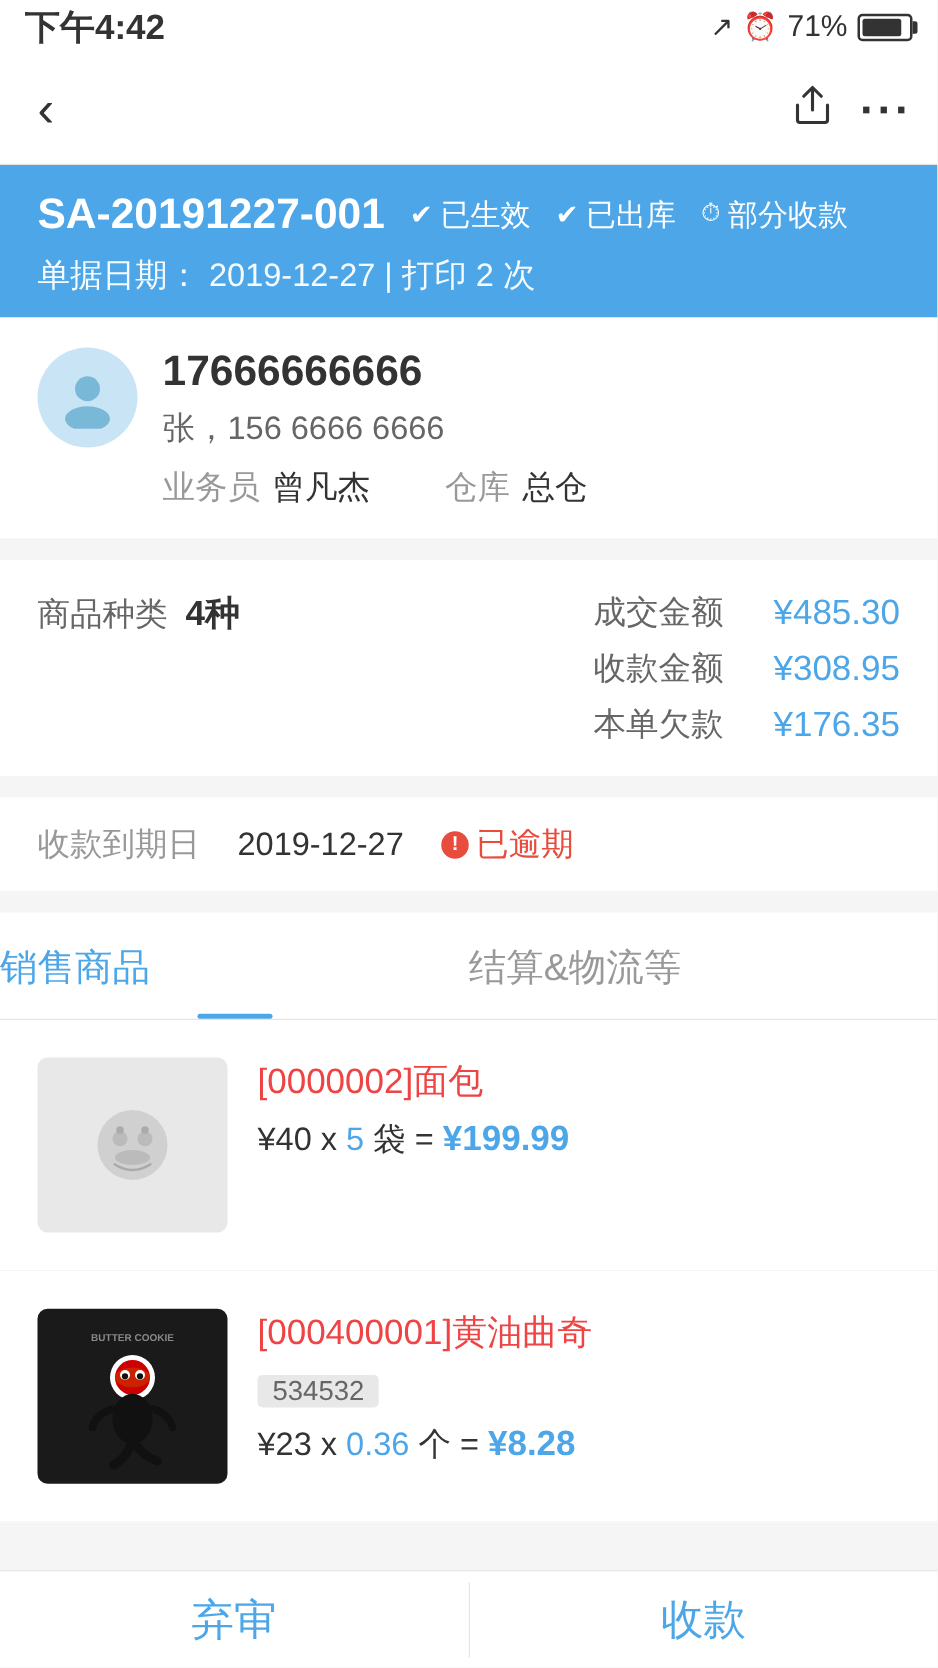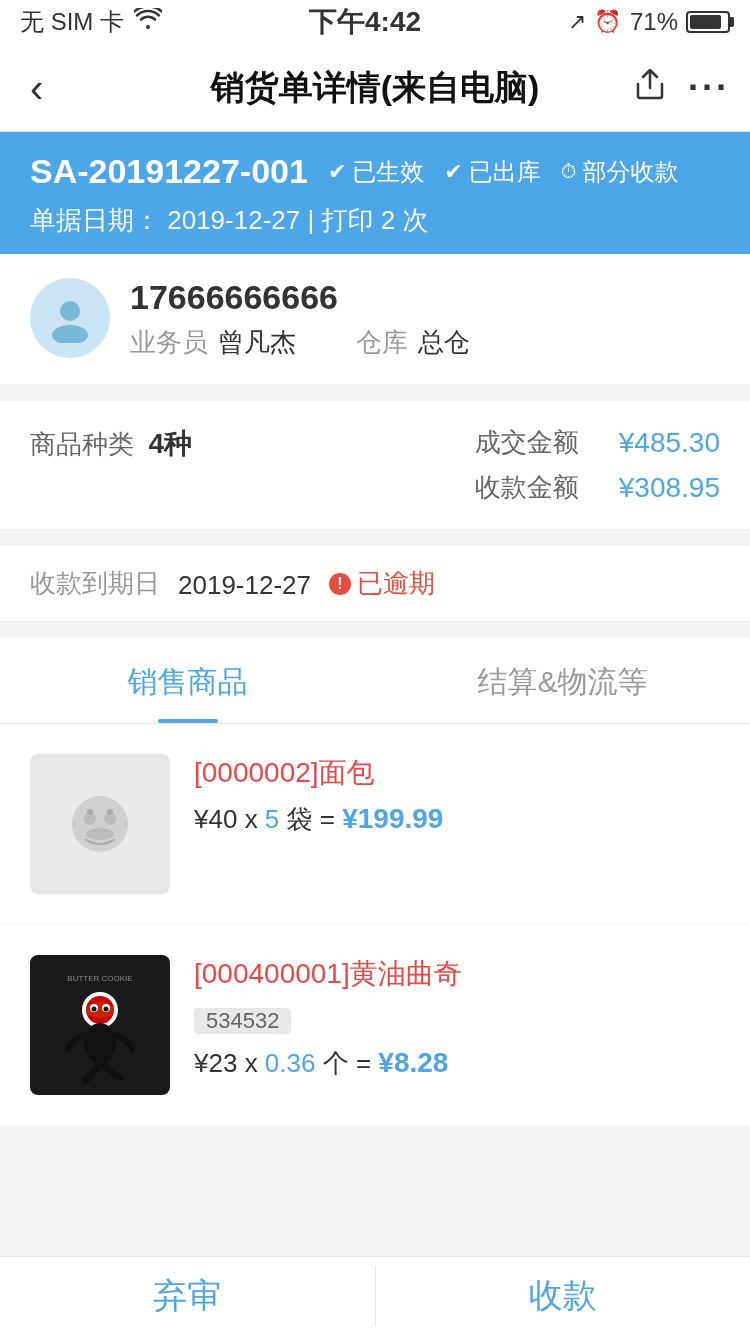--- a/index.html
+++ b/index.html
@@ -185,22 +185,22 @@
     .stat-row:last-child { margin-bottom: 0; }
     .stat-label { font-size: 26px; color: #666; }
     .stat-value { font-size: 28px; color: #4da6e8; font-weight: 500; }
 
     
     .overdue-section {
       background: #fff;
       margin-top: 16px;
       padding: 20px 30px;
       display: flex;
-      align-items: flex-end;
-      gap: 18px;
+      align-items: center;
+      gap: 30px;
       font-size: 26px;
       color: #666;
       border-bottom: 1px solid #f0f0f0;
     }
     .overdue-label { color: #999; }
     .overdue-date { color: #333; }
     .overdue-badge {
       display: flex;
       align-items: center;
       gap: 6px;
@@ -221,21 +221,21 @@
 
     
     .tabs-section {
       background: #fff;
       margin-top: 16px;
       display: flex;
       border-bottom: 1px solid #e5e5e5;
     }
     .tab {
       flex: 1;
-      text-align: center;
+      text-align: left;
       padding: 24px 0 20px;
       font-size: 30px;
       cursor: pointer;
       position: relative;
       color: #999;
     }
     .tab.active {
       color: #4da6e8;
     }
     .tab.active::after {
@@ -257,29 +257,30 @@
     }
     .product-item {
       display: flex;
       align-items: flex-start;
       padding: 30px;
       border-bottom: 1px solid #f5f5f5;
       gap: 24px;
       background: #fff;
     }
     .product-img {
-      width: 140px;
+      width: 152px;
       height: 140px;
       border-radius: 8px;
       background: #f0f0f0;
       flex-shrink: 0;
       display: flex;
       align-items: center;
       justify-content: center;
       overflow: hidden;
+      font-weight: bold;
     }
     .product-img.light { background: #e8e8e8; }
     .product-img.dark { background: #1a1a1a; }
     .product-details { flex: 1; }
     .product-name {
       font-size: 28px;
       font-weight: 500;
       color: #ef4444;
       margin-bottom: 10px;
     }
@@ -323,45 +324,33 @@
     .bottom-divider {
       width: 1px;
       height: 60px;
       background: #e5e5e5;
     }
   </style>
 </head>
 <body>
 
 <div class="status-bar">
-  <div class="status-left">
-    <span>无 SIM 卡</span>
-    <span class="wifi-icon">
-      <svg width="28" height="22" viewBox="0 0 28 22" fill="none">
-        <path d="M14 17a2 2 0 1 1 0 4 2 2 0 0 1 0-4z" fill="#333"></path>
-        <path d="M7 11.5a10 10 0 0 1 14 0" stroke="#333" stroke-width="2.5" stroke-linecap="round" fill="none"></path>
-        <path d="M3 7.5a16 16 0 0 1 22 0" stroke="#333" stroke-width="2.5" stroke-linecap="round" fill="none"></path>
-        <path d="M0 3.5a22 22 0 0 1 28 0" stroke="#333" stroke-width="2.5" stroke-linecap="round" fill="none"></path>
-      </svg>
-    </span>
-  </div>
   <div style="font-size:28px;font-weight:600;">下午4:42</div>
   <div class="status-right">
     <span style="font-size:22px;">↗</span>
     <span style="font-size:22px;">⏰</span>
     <span>71%</span>
     <div class="battery-bar">
       <div class="battery-fill"></div>
     </div>
   </div>
 </div>
 
 <div class="nav-bar">
   <div class="nav-back">‹</div>
-  <div class="nav-title">销货单详情(来自电脑)</div>
   <div class="nav-right">
     <span class="nav-icon">
       <svg width="36" height="36" viewBox="0 0 36 36" fill="none">
         <path d="M6 18v12a2 2 0 0 0 2 2h20a2 2 0 0 0 2-2V18" stroke="#333" stroke-width="2.5" stroke-linecap="round" fill="none"></path>
         <path d="M18 4v18M11 11l7-7 7 7" stroke="#333" stroke-width="2.5" stroke-linecap="round" stroke-linejoin="round" fill="none"></path>
       </svg>
     </span>
     <span class="nav-icon" style="font-size:36px;font-weight:700;letter-spacing:2px;">···</span>
   </div>
 </div>
@@ -393,20 +382,21 @@
 
 <div class="customer-section">
   <div class="avatar">
     <svg viewBox="0 0 50 50" fill="none">
       <circle cx="25" cy="18" r="10" fill="#7ab8d8"></circle>
       <ellipse cx="25" cy="42" rx="18" ry="10" fill="#7ab8d8"></ellipse>
     </svg>
   </div>
   <div class="customer-info">
     <div class="customer-name">17666666666</div>
+    <div class="customer-phone">张，156 6666 6666</div>
     <div class="customer-meta">
       <div class="meta-item">
         <span class="meta-label">业务员</span>
         <span class="meta-value">曾凡杰</span>
       </div>
       <div class="meta-item">
         <span class="meta-label">仓库</span>
         <span class="meta-value">总仓</span>
       </div>
     </div>
@@ -419,20 +409,24 @@
     <span class="stats-left-value">4种</span>
   </div>
   <div class="stats-right">
     <div class="stat-row">
       <span class="stat-label">成交金额</span>
       <span class="stat-value">¥485.30</span>
     </div>
     <div class="stat-row">
       <span class="stat-label">收款金额</span>
       <span class="stat-value">¥308.95</span>
+    </div>
+    <div class="stat-row">
+      <span class="stat-label">本单欠款</span>
+      <span class="stat-value">¥176.35</span>
     </div>
   </div>
 </div>
 
 <div class="overdue-section">
   <span class="overdue-label">收款到期日</span>
   <span class="overdue-date">2019-12-27</span>
   <span class="overdue-badge">
     <span class="overdue-dot">!</span>
     <span>已逾期</span>

